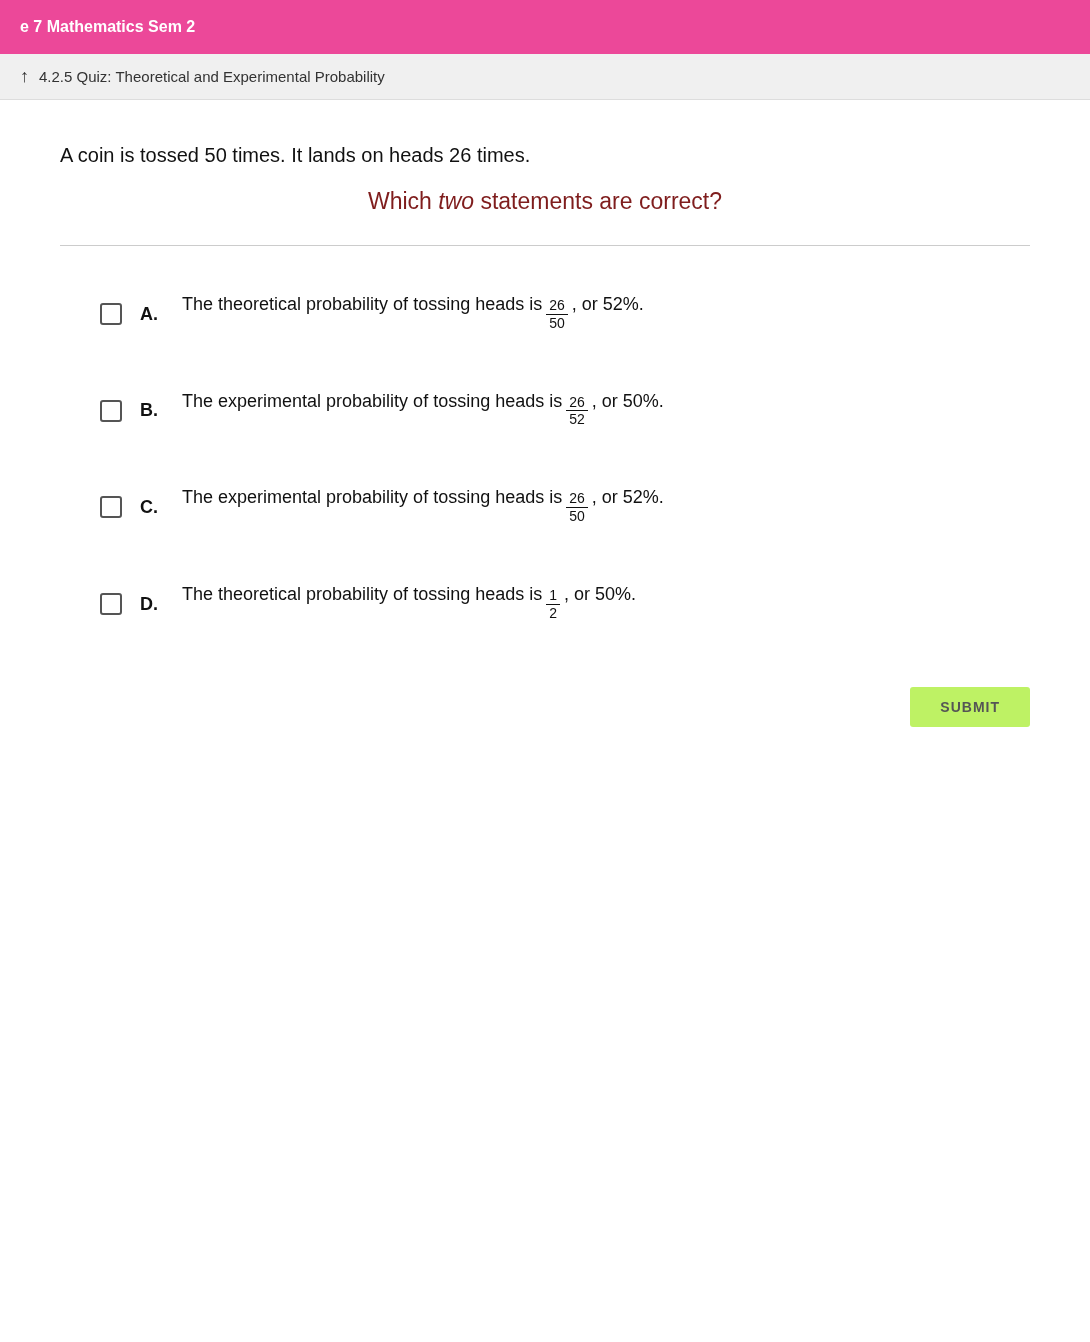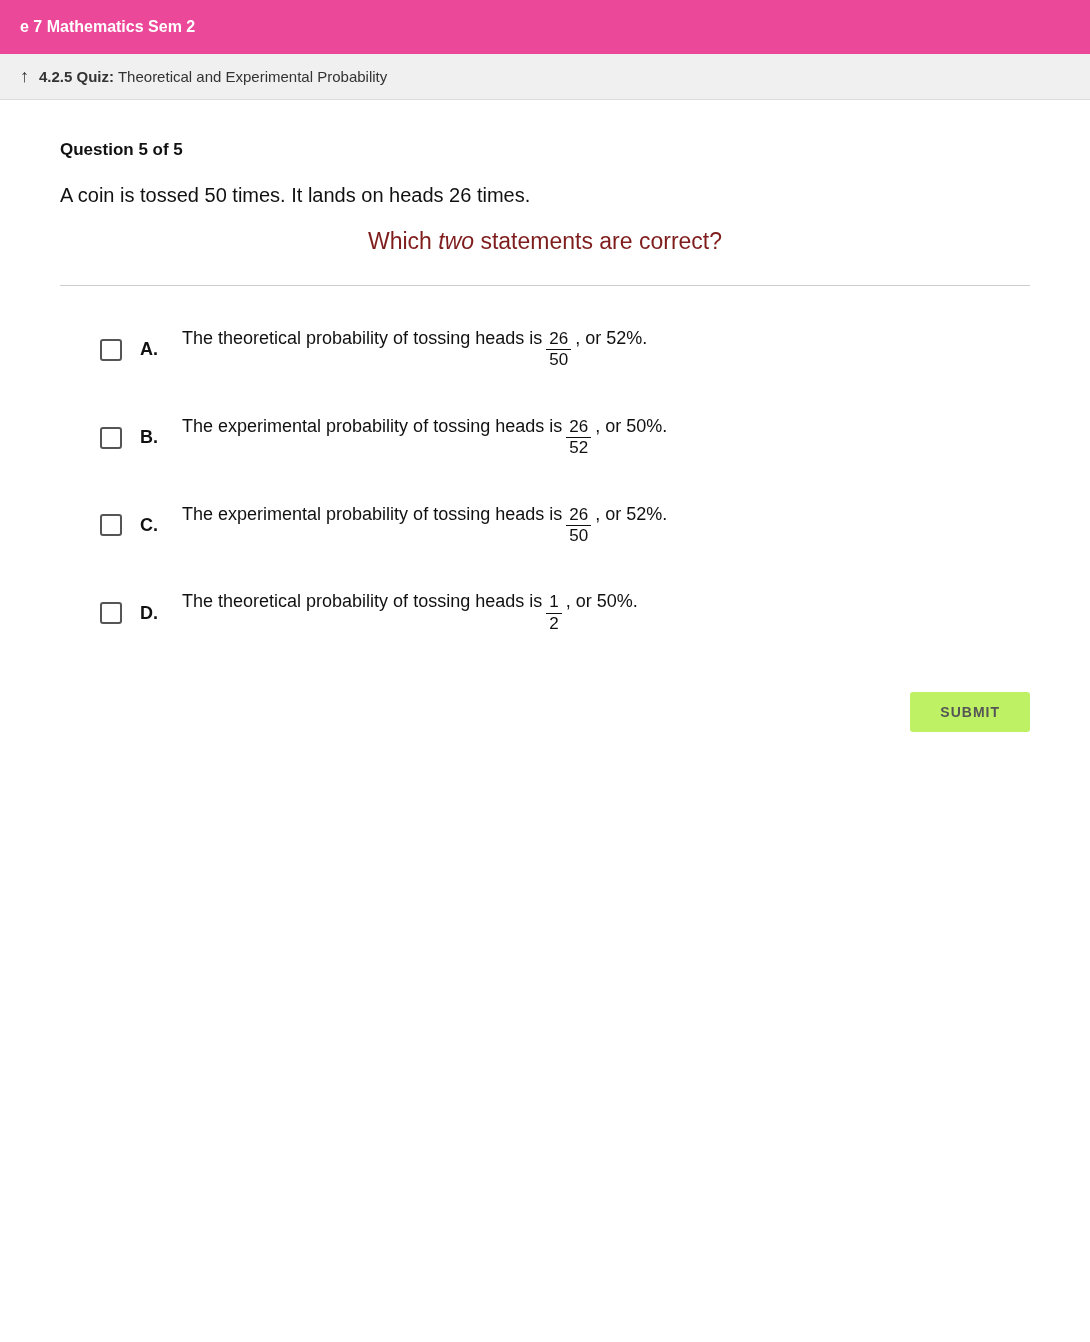--- a/index.html
+++ b/index.html
@@ -38,21 +38,21 @@
       display: flex;
       align-items: center;
     }
 
     .breadcrumb-text {
       font-size: 15px;
       color: #333;
     }
 
     .breadcrumb-text .quiz-label {
-      font-weight: bold;
+      font-weight: normal;
     }
 
     .main-content {
       padding: 40px 60px;
     }
 
     .question-label {
       font-size: 17px;
       font-weight: bold;
       margin-bottom: 20px;
@@ -122,23 +122,23 @@
     .option-text {
       display: inline-flex;
       align-items: baseline;
       flex-wrap: wrap;
     }
 
     .fraction {
       display: inline-flex;
       flex-direction: column;
       align-items: flex-end;
-      font-size: 17px;
+      font-size: 14px;
       line-height: 1.2;
-      margin: 8px 4px;
+      margin: 16px 4px;
       vertical-align: middle;
     }
 
     .fraction .numerator {
       border-bottom: 1.5px solid #111;
       padding: 0 3px;
       text-align: center;
     }
 
     .fraction .denominator {
@@ -174,21 +174,20 @@
 
 <div class="breadcrumb-bar">
   <span class="breadcrumb-up-icon">↑</span>
   <span class="breadcrumb-text">
     <span class="quiz-label">4.2.5 Quiz:</span>
     <span>Theoretical and Experimental Probability</span>
   </span>
 </div>
 
 <div class="main-content">
-  <div class="question-label">Question 5 of 5</div>
   <div class="question-text">A coin is tossed 50 times. It lands on heads 26 times.</div>
   <div class="which-text">
     <span>Which </span><em>two</em><span> statements are correct?</span>
   </div>
 
   <hr class="divider">
 
   <div class="answer-options">
 
     <div class="answer-option">

